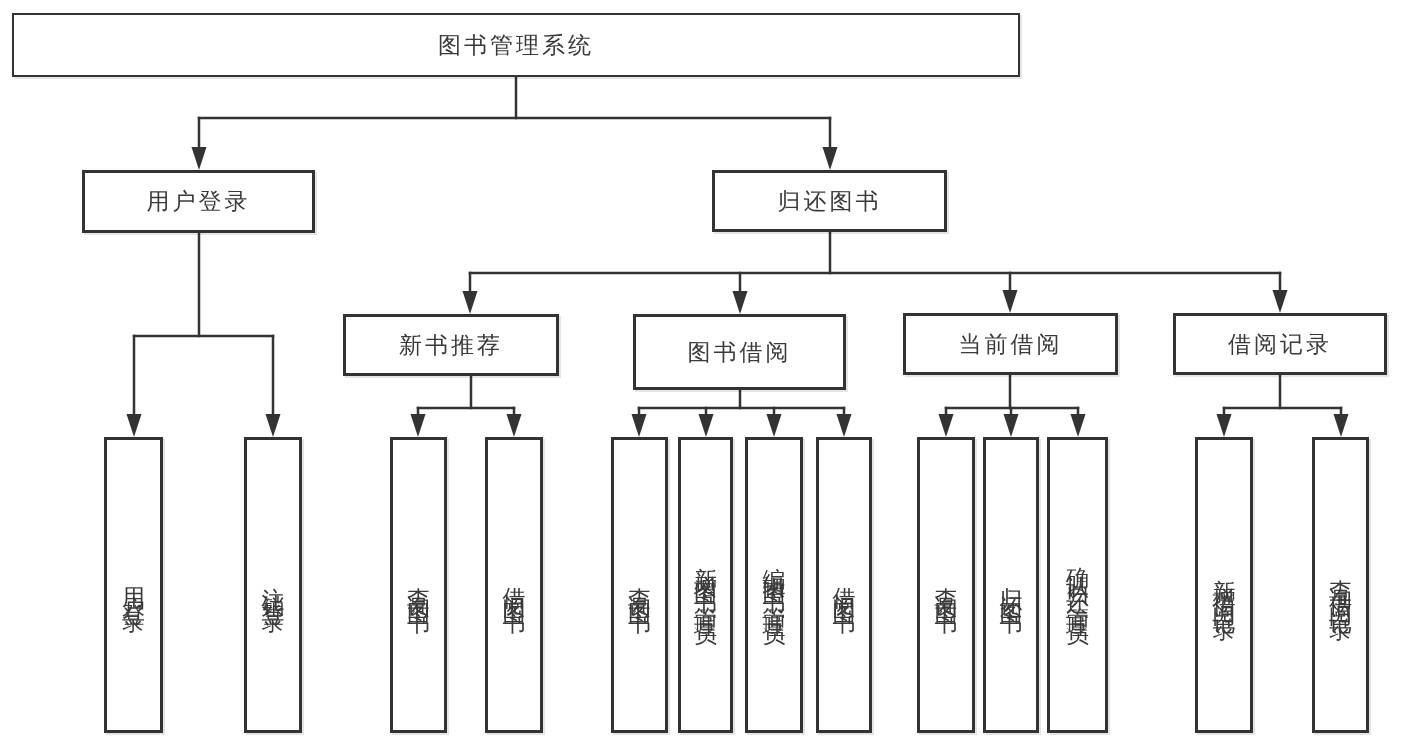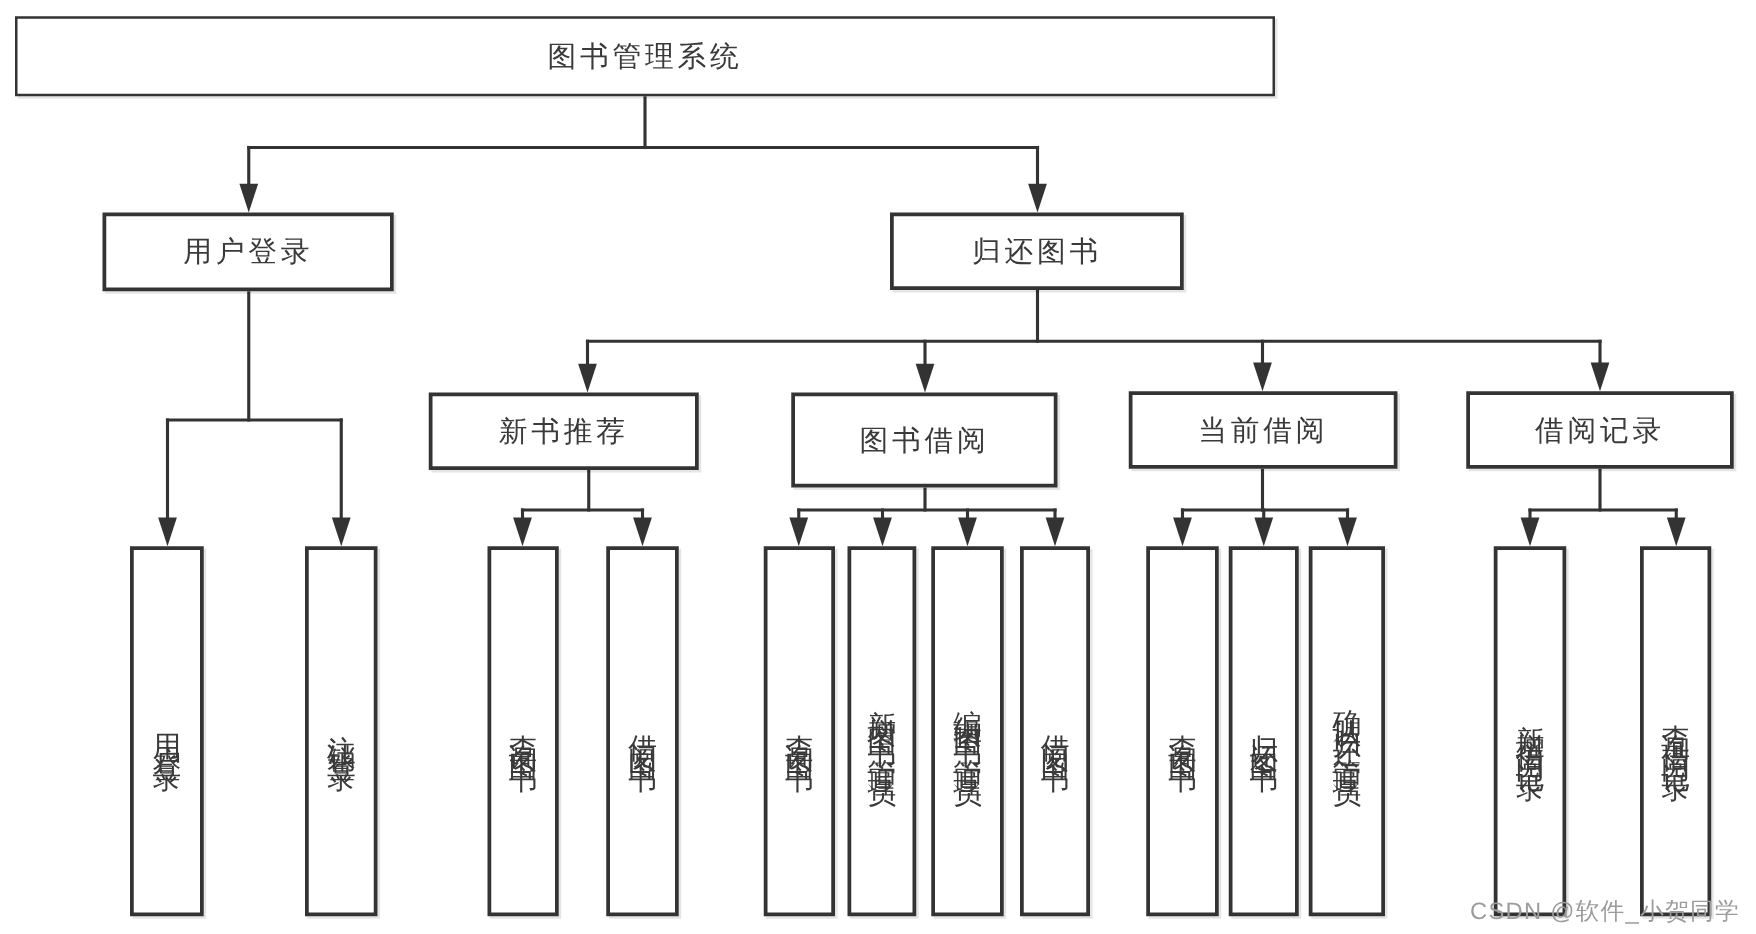--- a/index.html
+++ b/index.html
@@ -114,14 +114,13 @@
       <div class="node leaf" style="left: 611px; top: 437px; width: 57px; height: 296px;">查询图书</div>
       <div class="node leaf" style="left: 678px; top: 437px; width: 55px; height: 296px;">新增图书（管理员）</div>
       <div class="node leaf" style="left: 745px; top: 437px; width: 58px; height: 296px;">编辑图书（管理员）</div>
       <div class="node leaf" style="left: 816px; top: 437px; width: 56px; height: 296px;">借阅图书</div>
       <div class="node leaf" style="left: 917px; top: 437px; width: 58px; height: 296px;">查询图书</div>
       <div class="node leaf" style="left: 983px; top: 437px; width: 56px; height: 296px;">归还图书</div>
       <div class="node leaf" style="left: 1047px; top: 437px; width: 61px; height: 296px;">确认归还（管理员）</div>
       <div class="node leaf" style="left: 1195px; top: 437px; width: 58px; height: 296px;">新增借阅记录</div>
       <div class="node leaf" style="left: 1312px; top: 437px; width: 57px; height: 296px;">查询借阅记录</div>
     </div>
-  <div id="watermark">CSDN @软件_小贺同学</div>
 </div>
 
 </body></html>

